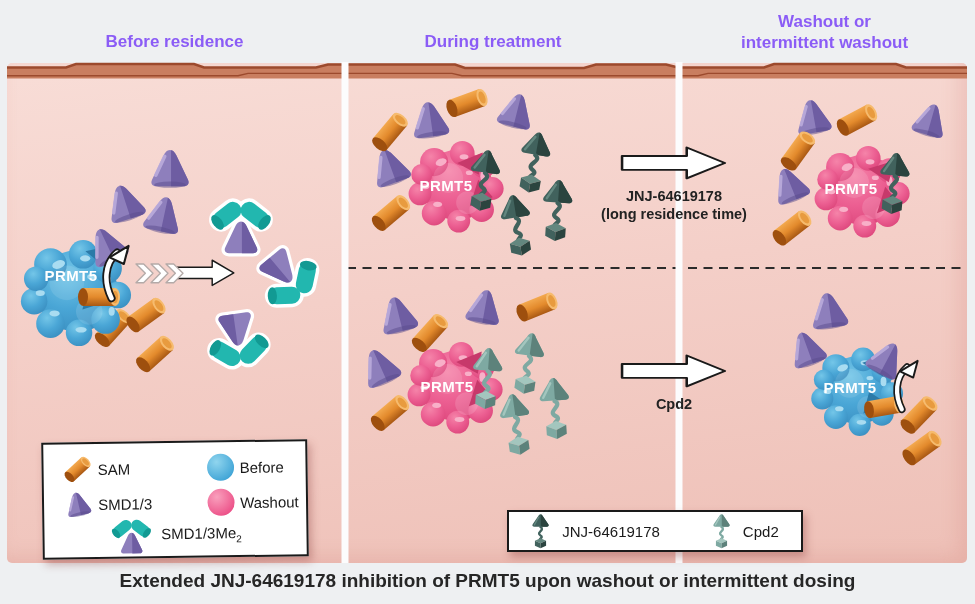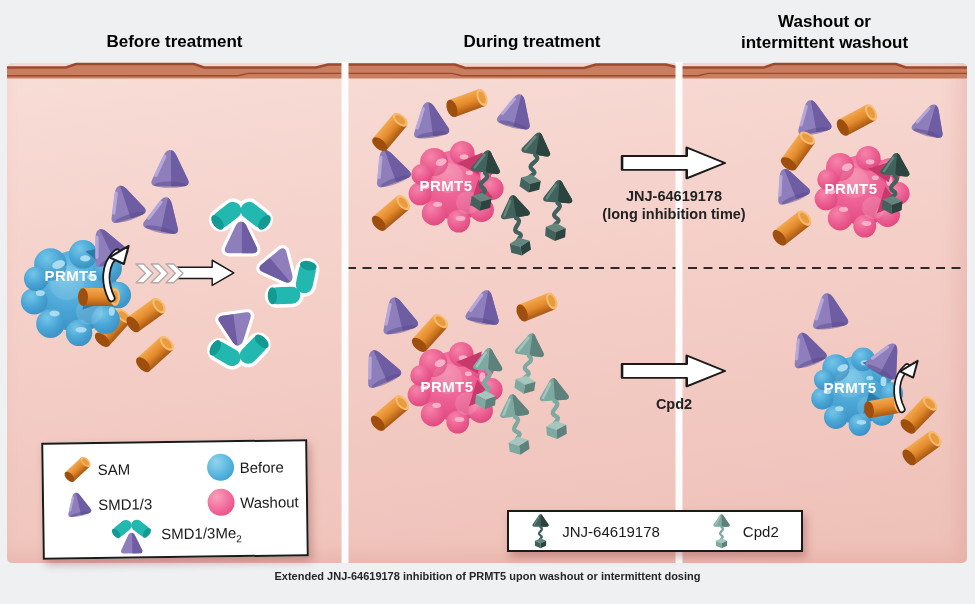--- a/index.html
+++ b/index.html
@@ -1,20 +1,20 @@
 <!DOCTYPE html>
 <html><head>
 <meta charset="utf-8">
 <style>
   html,body{margin:0;padding:0;background:#eef0f2;}
   .page{position:relative;width:975px;height:604px;background:#eef0f2;overflow:hidden;
         font-family:"Liberation Sans",sans-serif;color:#2b2b2b;}
-  .hdr{position:absolute;text-align:center;font-weight:700;font-size:17px;line-height:21px;color:#000000;}
+  .hdr{position:absolute;text-align:center;font-weight:700;font-size:17px;line-height:21px;color:#8b5cf6;}
   .hdr-before{left:7px;top:31px;width:335px;}
-  .hdr-during{left:368px;top:31px;width:328px;}
+  .hdr-during{left:329px;top:31px;width:328px;}
   .hdr-washout{left:682px;top:11px;width:285px;}
   .cell{position:absolute;left:7px;top:63px;width:960px;height:500px;border-radius:5px;
         background:linear-gradient(173deg,#f8ddd7 0%,#f4cfc8 45%,#eec0b7 100%);
         box-shadow:inset -8px -6px 18px rgba(205,125,115,.22);}
   .scene{position:absolute;left:0;top:0;width:975px;height:604px;pointer-events:none;}
   .scene text{font:700 15px "Liberation Sans",sans-serif;fill:#ffffff;letter-spacing:.4px;}
   .arrowlabel{position:absolute;width:170px;text-align:center;font-weight:700;font-size:14.5px;
               line-height:18px;color:#222;}
   .al-top{left:589px;top:187px;}
   .al-bottom{left:589px;top:395px;}
@@ -24,21 +24,21 @@
                padding:8px 14px 4px 14px;}
   .lgrid{display:grid;grid-template-columns:40px 104px 38px auto;align-items:center;row-gap:2px;height:68px;}
   .lrow3{display:flex;align-items:center;justify-content:center;gap:8px;margin-top:-4px;}
   .llabel{font-size:15px;color:#1a1a1a;}
   .llabel sub{font-size:10px;}
   .licon{display:flex;align-items:center;justify-content:center;}
   .legend-center{left:507px;top:510px;width:296px;height:42px;display:flex;align-items:center;
                  justify-content:center;gap:12px;}
   .legend-center .gap{width:28px;}
   .caption{position:absolute;left:0;top:570px;width:975px;text-align:center;
-           font-weight:700;font-size:11px;color:#262626;}
+           font-weight:700;font-size:19px;color:#262626;}
   .lig-jnj{--m:#41625d;--l:#63877f;--d:#2b443f;}
   .lig-cpd{--m:#7ea9a2;--l:#a3c6be;--d:#5d827b;}
 </style>
 </head>
 <body>
 
 <div class="page">
 
   <svg width="0" height="0" style="position:absolute" aria-hidden="true">
     <defs>
@@ -180,21 +180,21 @@
       </g>
 
       <g id="curveArrow">
         <path d="M10,56 C2,40 2,20 16,8" stroke="#1a1a1a" stroke-width="8.6" fill="none" stroke-linecap="round"></path>
         <path d="M10,56 C2,40 2,20 16,8" stroke="#ffffff" stroke-width="4.8" fill="none" stroke-linecap="round"></path>
         <polygon points="8,13 28,1 23,20" fill="#ffffff" stroke="#1a1a1a" stroke-width="2.2" stroke-linejoin="round"></polygon>
       </g>
     </defs>
   </svg>
 
-  <div class="hdr hdr-before">Before treatment</div>
+  <div class="hdr hdr-before">Before residence</div>
   <div class="hdr hdr-during">During treatment</div>
   <div class="hdr hdr-washout"><span>Washout or</span><br><span>intermittent washout</span></div>
 
   <div class="cell"></div>
 
   <svg class="scene" viewBox="0 0 975 604">
 
     <g>
       <path d="M7,67.5 L66,67.5 L76,64 L194,64 L204,67.5 L316,67.5 L328,64.5 L455,64.5 L465,68 L584,68 L596,64.5 L666,64.5 L678,67.5 L764,67.5 L774,64 L896,64 L906,67.5 L967,67.5 L967,78.5 L7,78.5 Z" fill="#c97e60"></path>
       <path d="M7,67.5 L66,67.5 L76,64 L194,64 L204,67.5 L316,67.5 L328,64.5 L455,64.5 L465,68 L584,68 L596,64.5 L666,64.5 L678,67.5 L764,67.5 L774,64 L896,64 L906,67.5 L967,67.5" fill="none" stroke="#9c4a2d" stroke-width="2.6"></path>
@@ -291,21 +291,21 @@
       <use href="#wedge" transform="translate(874,404) rotate(150)" style="color:#2b7aa8"></use>
       <use href="#cone" transform="translate(886,360) rotate(28) scale(0.95)"></use>
       <use href="#cyl" transform="translate(884,407) rotate(32) scale(0.95)"></use>
       <text x="850" y="393" text-anchor="middle">PRMT5</text>
     </g>
     <use href="#curveArrow" transform="translate(893,360) scale(0.88)"></use>
   </svg>
 
   <div class="arrowlabel al-top">
     <div>JNJ-64619178</div>
-    <div>(long inhibition time)</div>
+    <div>(long residence time)</div>
   </div>
   <div class="arrowlabel al-bottom">
     <div>Cpd2</div>
   </div>
 
   <div class="legend legend-left">
     <div class="lgrid">
       <span class="licon">
         <svg viewBox="-19 -19 38 38" width="32" height="32">
             <use href="#cyl" transform="scale(0.82)"></use>

